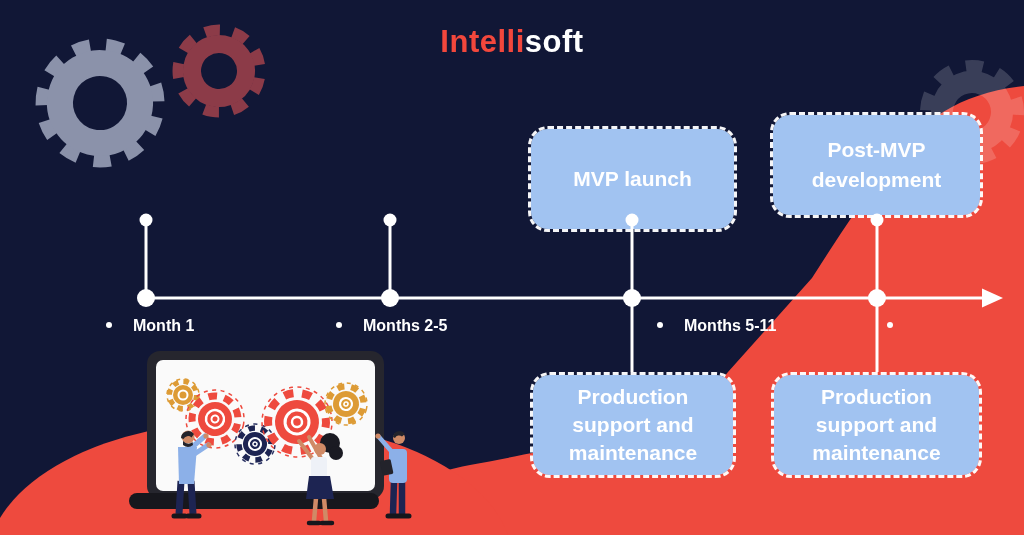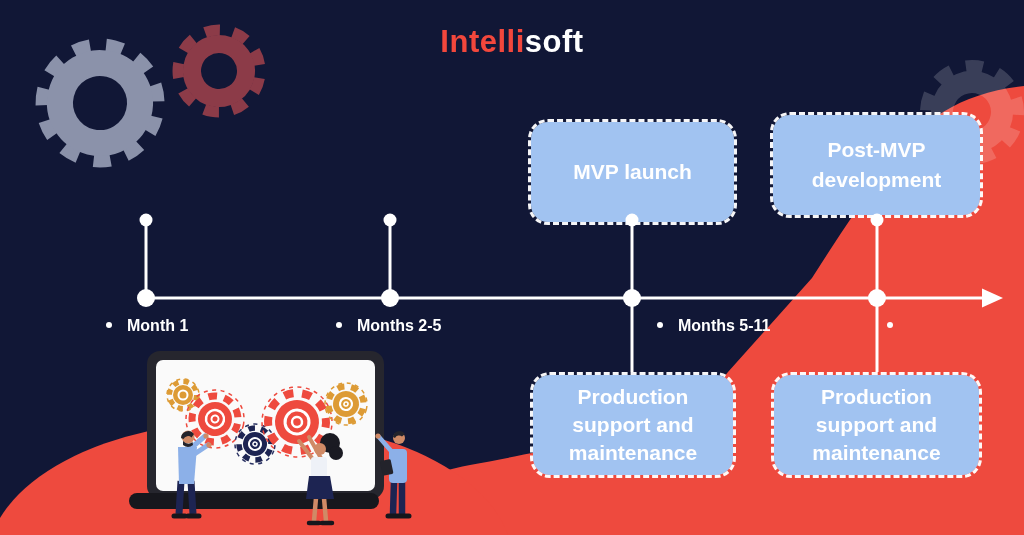--- a/index.html
+++ b/index.html
@@ -18,21 +18,21 @@
   .logo-p2{color:var(--text-white,#ffffff);margin-top:24px;}
   .phase-box{
     position:absolute;height:106px;box-sizing:border-box;
     border:3px dashed rgba(255,255,255,.96);border-radius:20px;
     background-color:var(--box-fill,#a1c3f1);background-clip:padding-box;
     display:flex;align-items:center;justify-content:center;text-align:center;
     color:#fff;font-weight:bold;font-size:21px;line-height:1.45;padding:0 12px;
   }
   .phase-box.support{line-height:1.33;}
   .month{
-    position:absolute;display:flex;align-items:flex-start;gap:15px;
+    position:absolute;display:flex;align-items:flex-start;gap:21px;
     color:#fff;font-size:16px;font-weight:bold;line-height:1.35;
   }
   .month .bullet{flex:none;width:6px;height:6px;border-radius:50%;background:#fff;margin-top:7px;}
 </style>
 </head>
 <body>
 
 <div class="canvas">
 
   <svg class="layer" width="1024" height="535" viewBox="0 0 1024 535">
@@ -56,21 +56,21 @@
     <g transform="translate(972,112) rotate(22)" opacity="0.17">
       <circle r="46" fill="none" stroke="#ffffff" stroke-width="12" stroke-dasharray="17 15.1"></circle>
       <circle r="30" fill="none" stroke="#ffffff" stroke-width="22"></circle>
     </g>
   </svg>
 
   <div class="logo">
     <span class="logo-p1">Intelli</span><span class="logo-p2">soft</span>
   </div>
 
-  <div class="phase-box" style="left:528px;top:119px;width:209px;">
+  <div class="phase-box" style="left:528px;top:126px;width:209px;">
     <span>MVP launch</span>
   </div>
   <div class="phase-box" style="left:770px;top:112px;width:213px;">
     <span>Post-MVP development</span>
   </div>
 
   <div class="phase-box support" style="left:530px;top:372px;width:206px;">
     <span>Production support and maintenance</span>
   </div>
   <div class="phase-box support" style="left:771px;top:372px;width:211px;">

